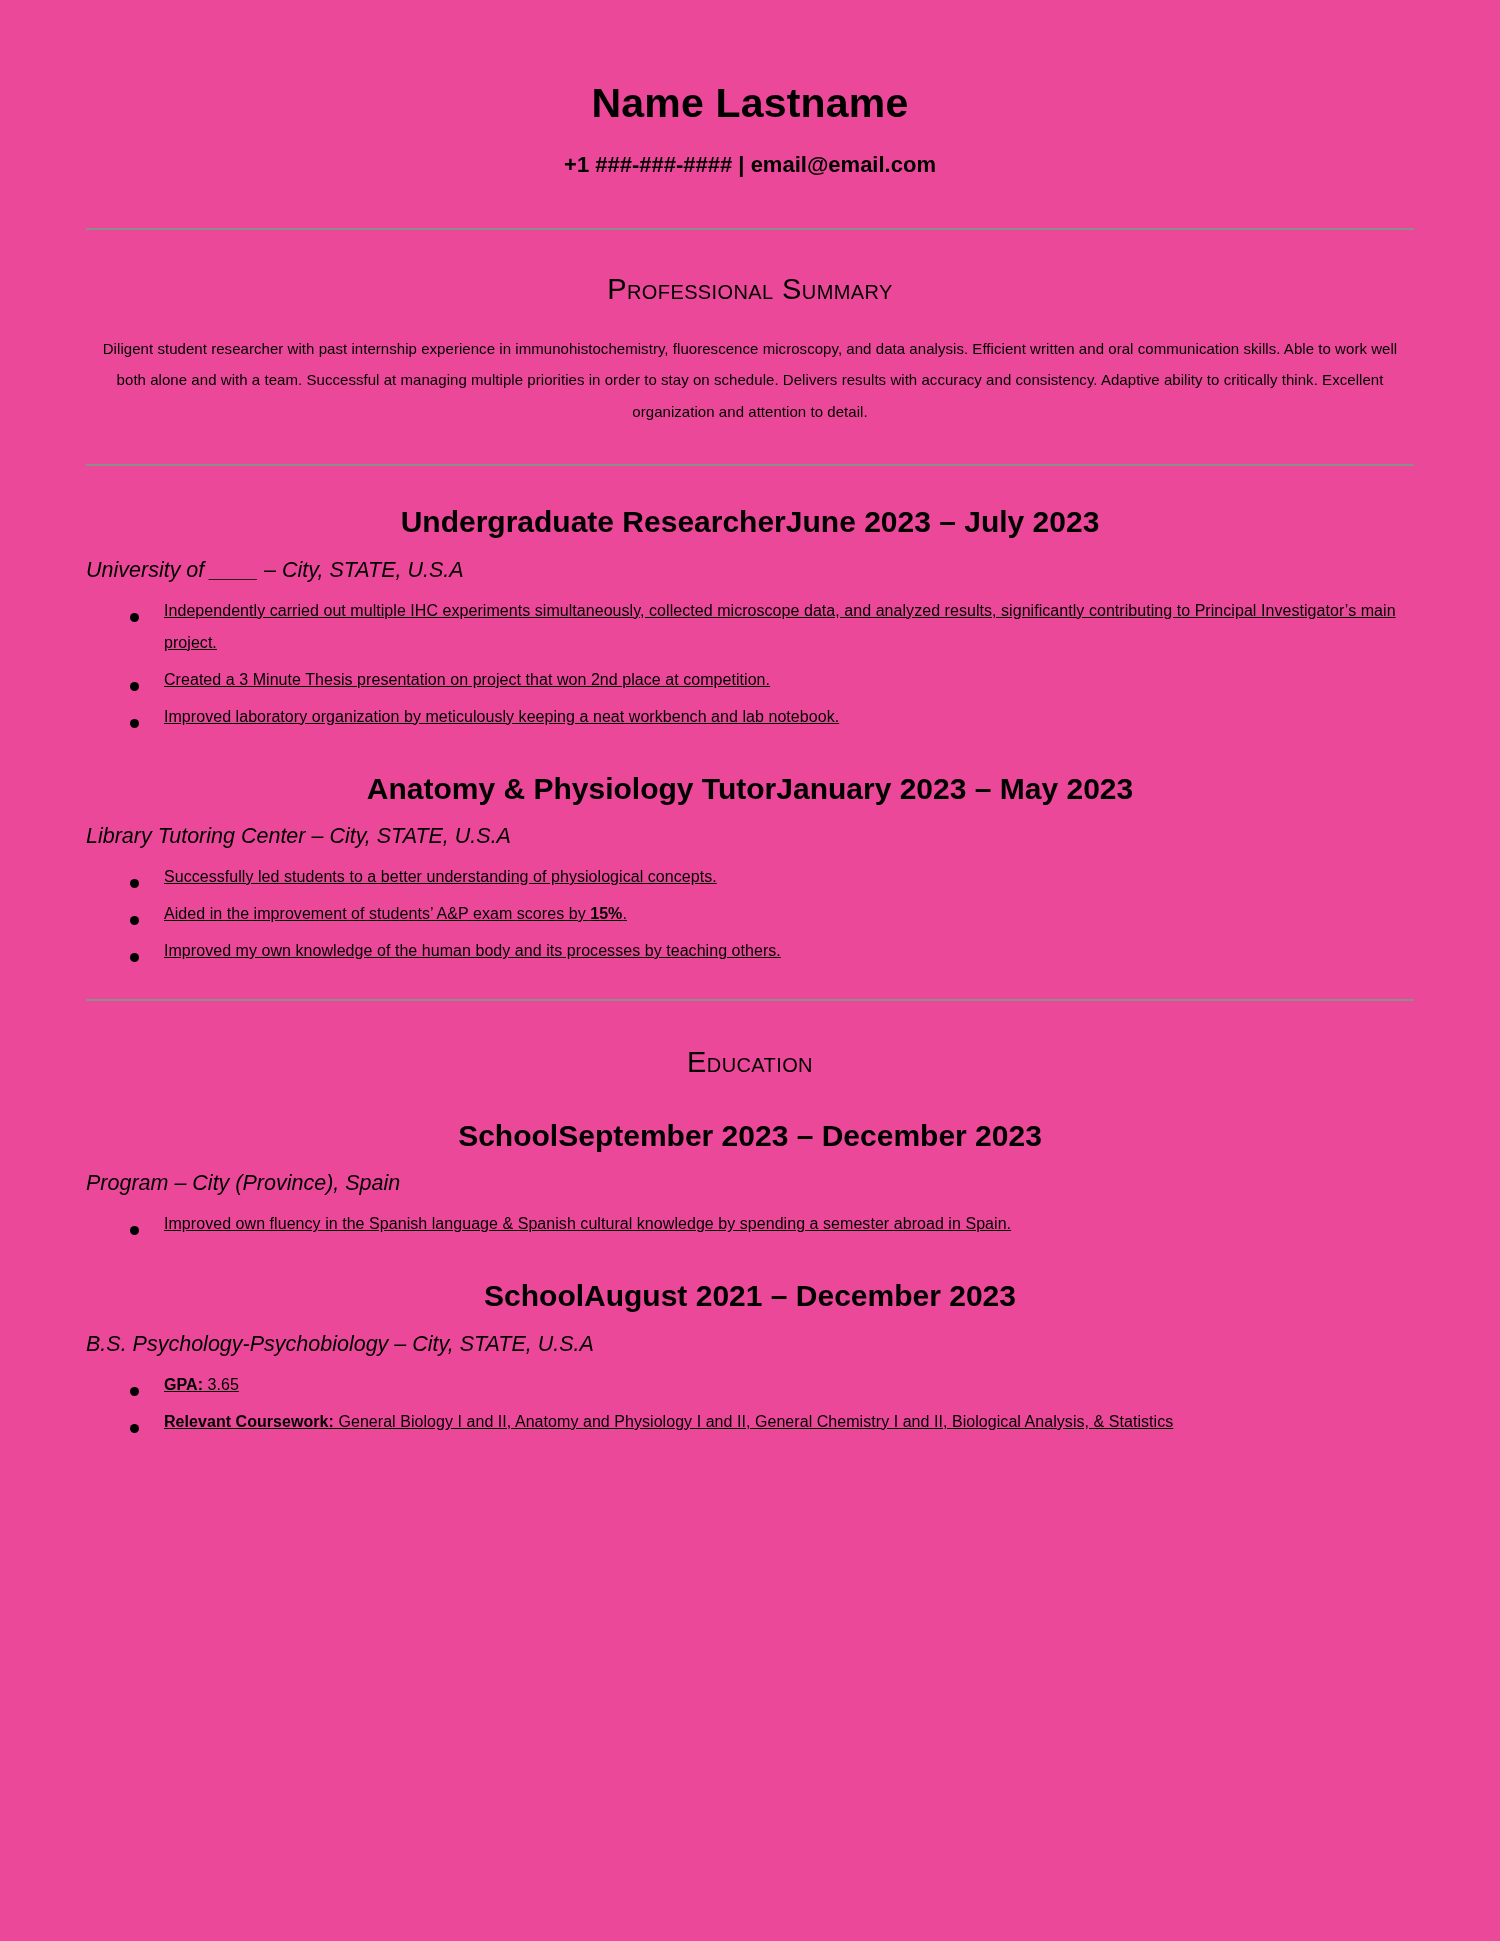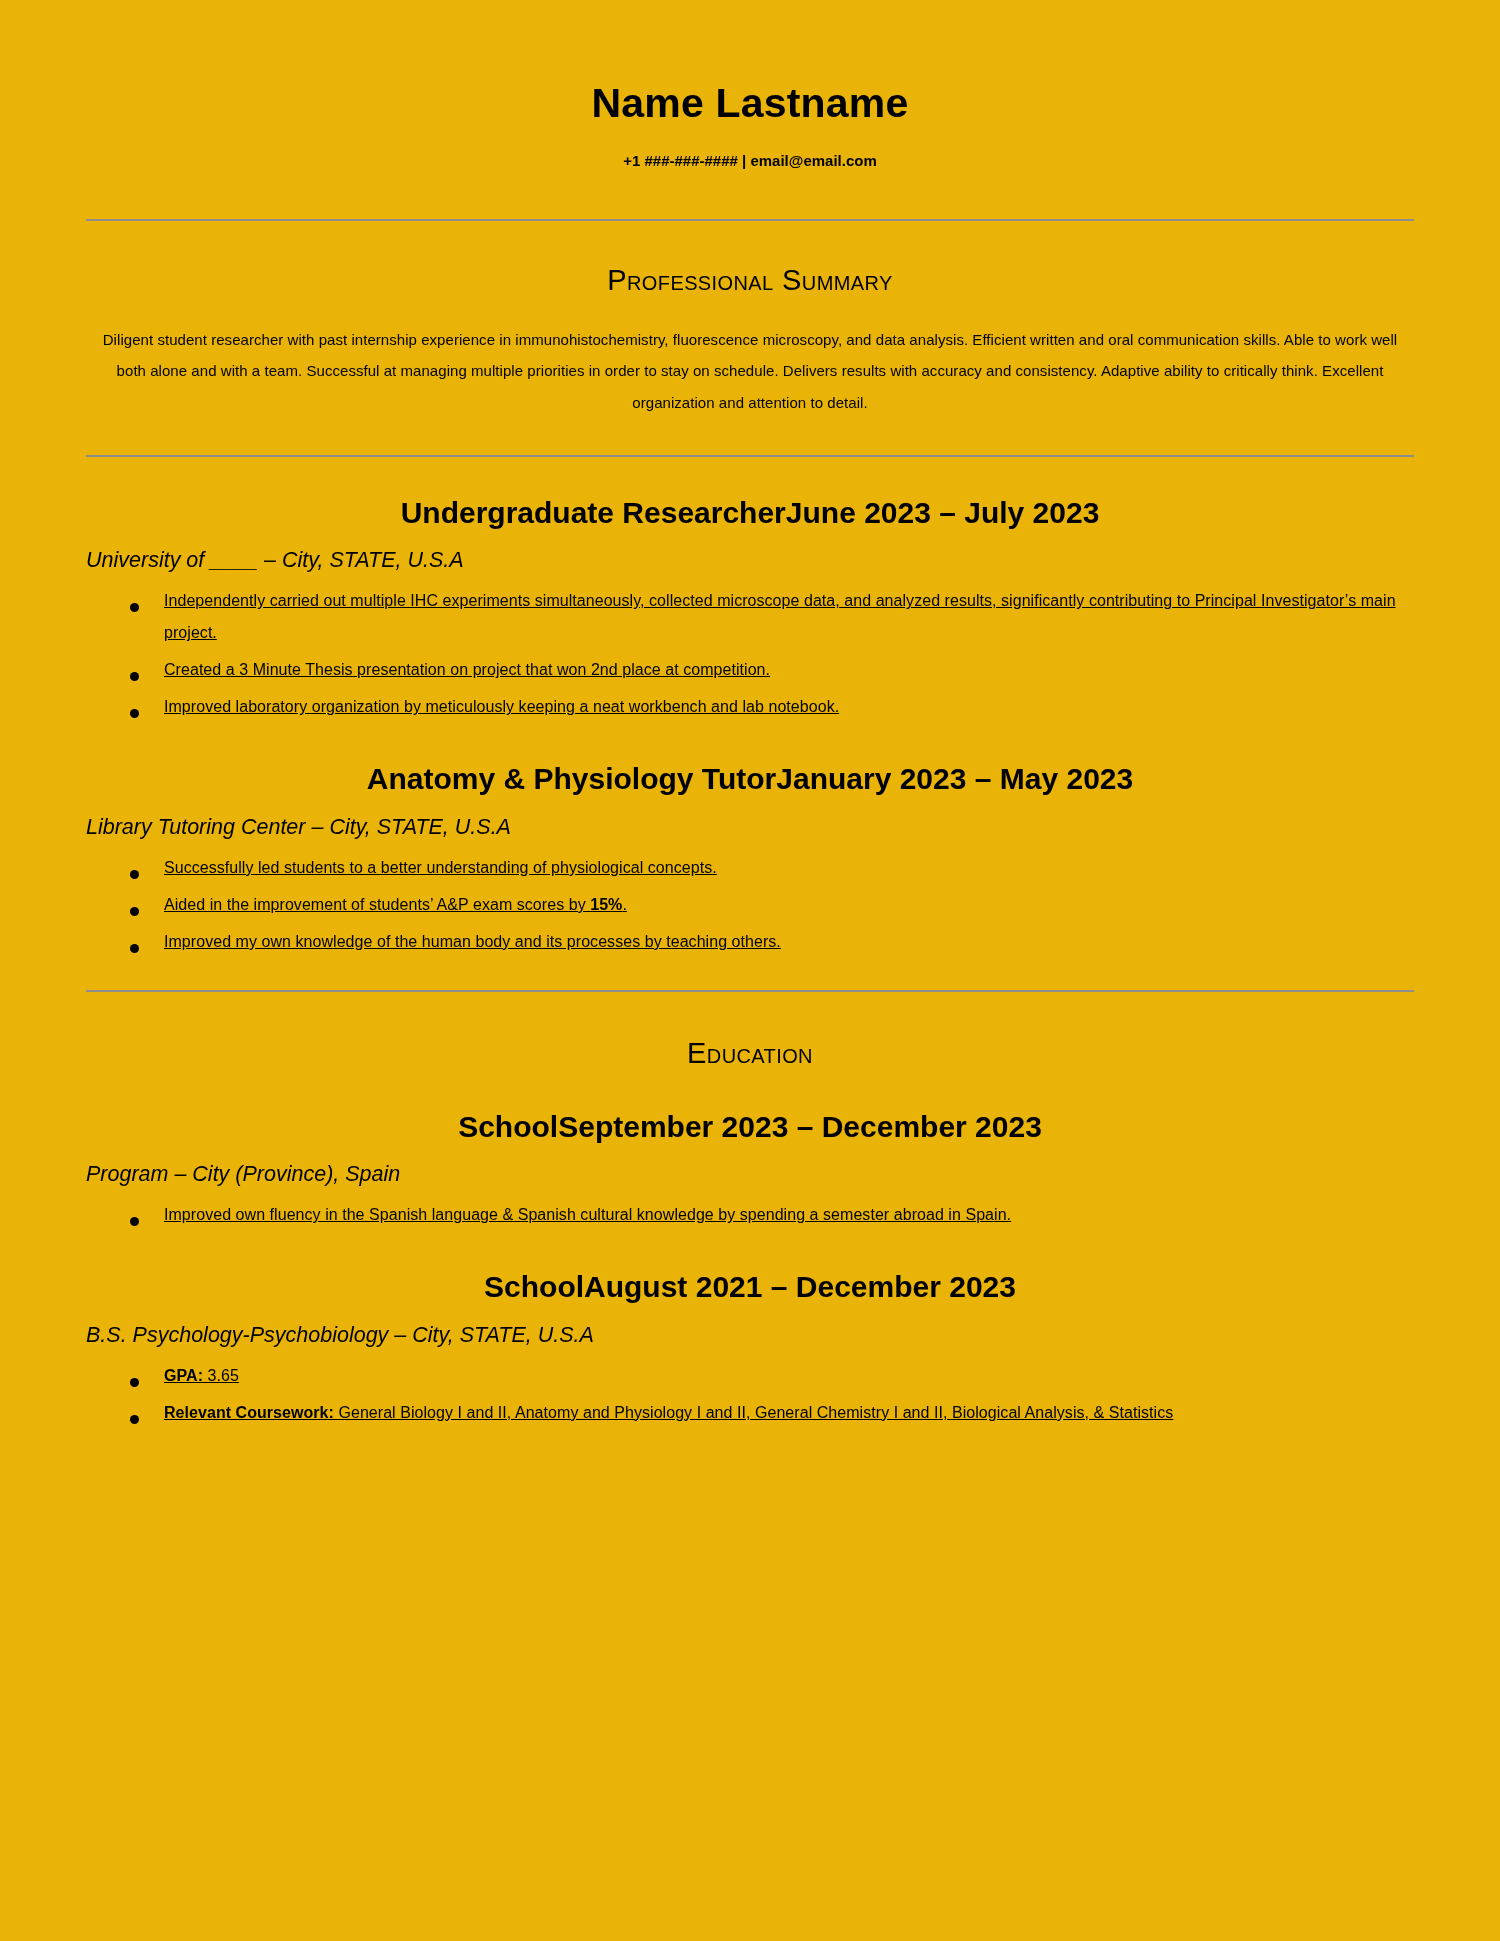--- a/index.html
+++ b/index.html
@@ -7,38 +7,38 @@
     padding: 0;
     background: #ffffff;
   }
   body {
     font-family: "Liberation Sans", sans-serif;
     color: #000000;
   }
   .page {
     width: 1500px;
     min-height: 1941px;
-    background: #eab308;
+    background: #ec4899;
     box-sizing: border-box;
     padding: 64px 86px 40px 86px;
     position: relative;
   }
 
   
   .doc-name {
     text-align: center;
     font-size: 41px;
     font-weight: bold;
     letter-spacing: 0.2px;
     margin: 14px 0 0 0;
     line-height: 1.25;
   }
   .doc-contact {
     text-align: center;
-    font-size: 15px;
+    font-size: 22px;
     font-weight: bold;
     margin: 22px 0 0 0;
     line-height: 1.3;
   }
 
   
   .rule {
     border: 0;
     border-top: 2px solid #8d8d8d;
     margin: 0;

